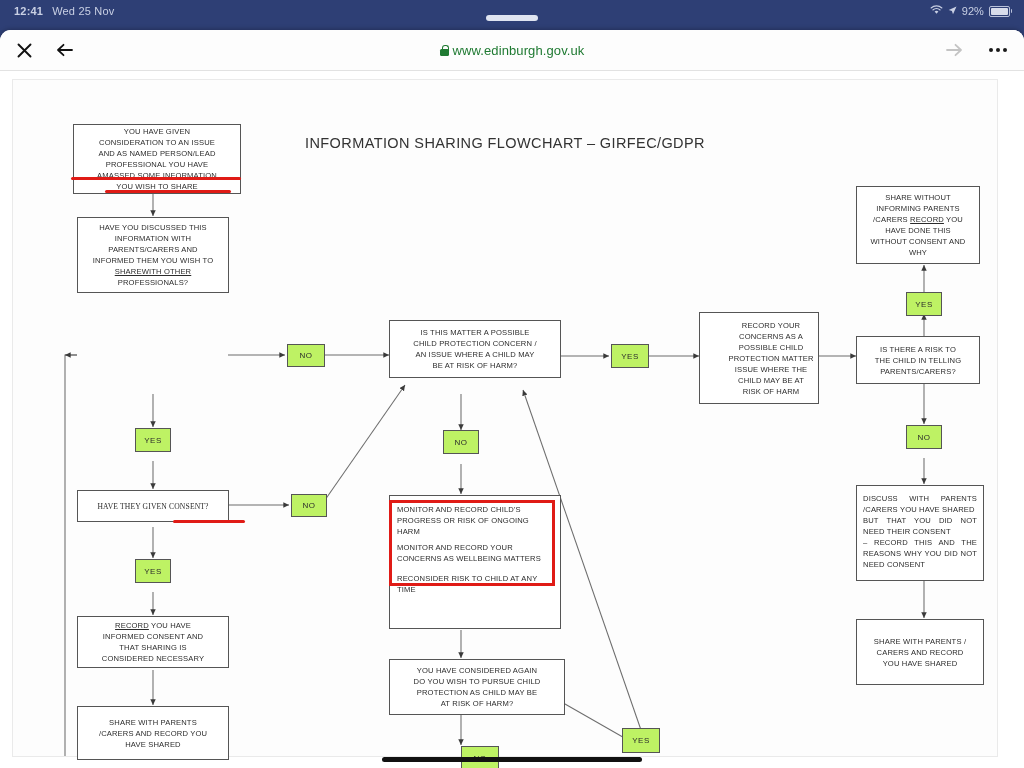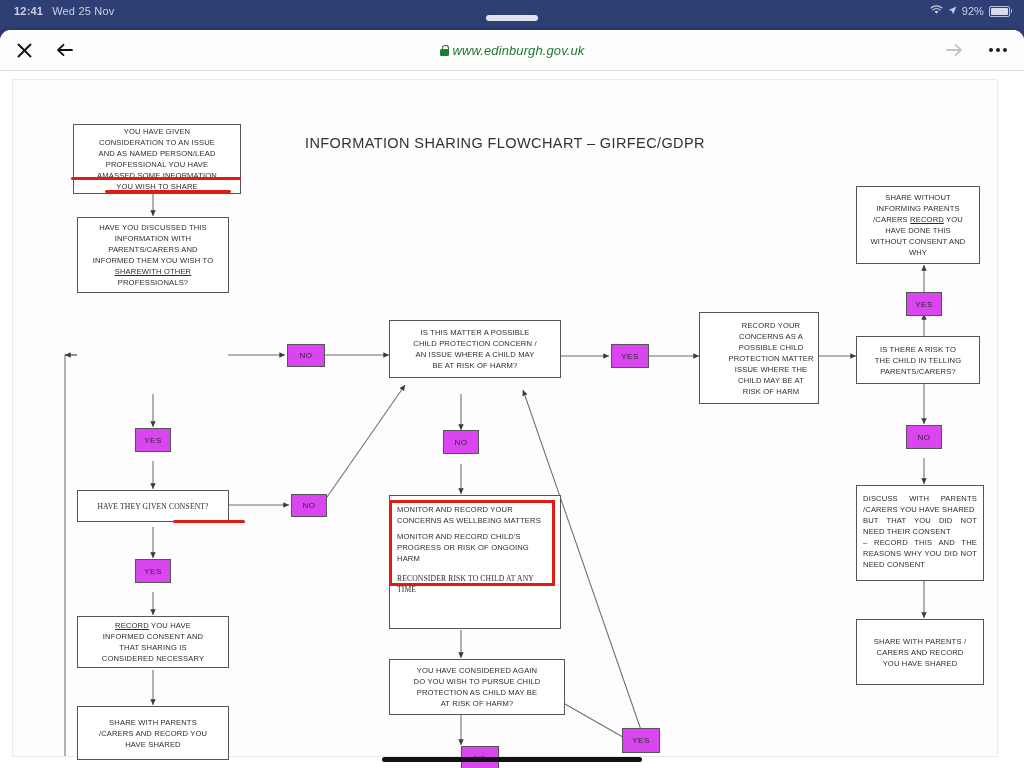--- a/index.html
+++ b/index.html
@@ -40,21 +40,21 @@
     position:absolute;left:50%;transform:translateX(-50%);top:15px;
     width:52px;height:6px;border-radius:3px;background:#dfe4f0;z-index:6;
   }
   .sheet{
     position:absolute;left:0;top:30px;width:1024px;height:738px;
     background:#ffffff;border-radius:11px 11px 0 0;overflow:hidden;
     box-shadow:0 -1px 4px rgba(0,0,0,.25);
   }
   .toolbar{
     position:relative;width:100%;height:40px;background:#fdfdfd;
-    display:flex;align-items:center;border-bottom:1px solid #e2e2e2;font-style:italic;
+    display:flex;align-items:center;border-bottom:1px solid #e2e2e2;
   }
   .tb-left{display:flex;align-items:center;gap:20px;padding-left:14px;}
   .tb-right{margin-left:auto;display:flex;align-items:center;gap:24px;padding-right:16px;}
   .tb-icon{
     width:20px;height:20px;display:flex;align-items:center;justify-content:center;
     color:#1a1a1a;cursor:pointer;
   }
   .tb-icon.dim{color:#c4c4c4;}
   .urlbar{
     position:absolute;left:0;right:0;top:0;bottom:0;
@@ -105,21 +105,21 @@
     text-align:center;color:#2b2b2b;
     font-size:7.6px;line-height:1.45;letter-spacing:.15px;
     padding:3px 4px;
   }
   .node.left{text-align:left;justify-content:flex-start;align-items:flex-start;}
   .node .inner{width:100%;}
   .node u{text-decoration:underline;}
 
   .tag{
     position:absolute;box-sizing:border-box;
-    border:1.3px solid #555;background:#d946ef;
+    border:1.3px solid #555;background:#bef264;
     display:flex;align-items:center;justify-content:center;
     font-size:8px;color:#2b2b2b;letter-spacing:.5px;
   }
 
   
   .redline{position:absolute;background:#e01b16;border-radius:2px;}
   .redbox{position:absolute;border:3px solid #e01b16;box-sizing:border-box;background:transparent;}
 
   svg.links{position:absolute;left:0;top:0;width:984px;height:676px;pointer-events:none;}
 
@@ -330,23 +330,23 @@
               <div>AN ISSUE WHERE A CHILD MAY</div>
               <div>BE AT RISK OF HARM?</div>
             </div>
           </div>
 
           <div class="tag" style="left:598px;top:264px;width:38px;height:24px;">YES</div>
           <div class="tag" style="left:430px;top:350px;width:36px;height:24px;">NO</div>
 
           <div class="node left" style="left:376px;top:415px;width:172px;height:134px;padding:8px 7px;">
             <div class="inner">
+              <p class="para">MONITOR AND RECORD CHILD'S PROGRESS OR RISK OF ONGOING HARM</p>
               <p class="para">MONITOR AND RECORD YOUR CONCERNS AS WELLBEING MATTERS</p>
-              <p class="para">MONITOR AND RECORD CHILD'S PROGRESS OR RISK OF ONGOING HARM</p>
-              <p class="para" style="margin-top:9px;font-family:Liberation Serif, serif;">RECONSIDER RISK TO CHILD AT ANY TIME</p>
+              <p class="para" style="margin-top:9px;">RECONSIDER RISK TO CHILD AT ANY TIME</p>
             </div>
           </div>
           <div class="redbox" style="left:376px;top:420px;width:166px;height:86px;"></div>
 
           <div class="node" style="left:376px;top:579px;width:176px;height:56px;">
             <div class="inner">
               <div>YOU HAVE CONSIDERED AGAIN</div>
               <div>DO YOU WISH TO PURSUE CHILD</div>
               <div>PROTECTION AS CHILD MAY BE</div>
               <div>AT RISK OF HARM?</div>

